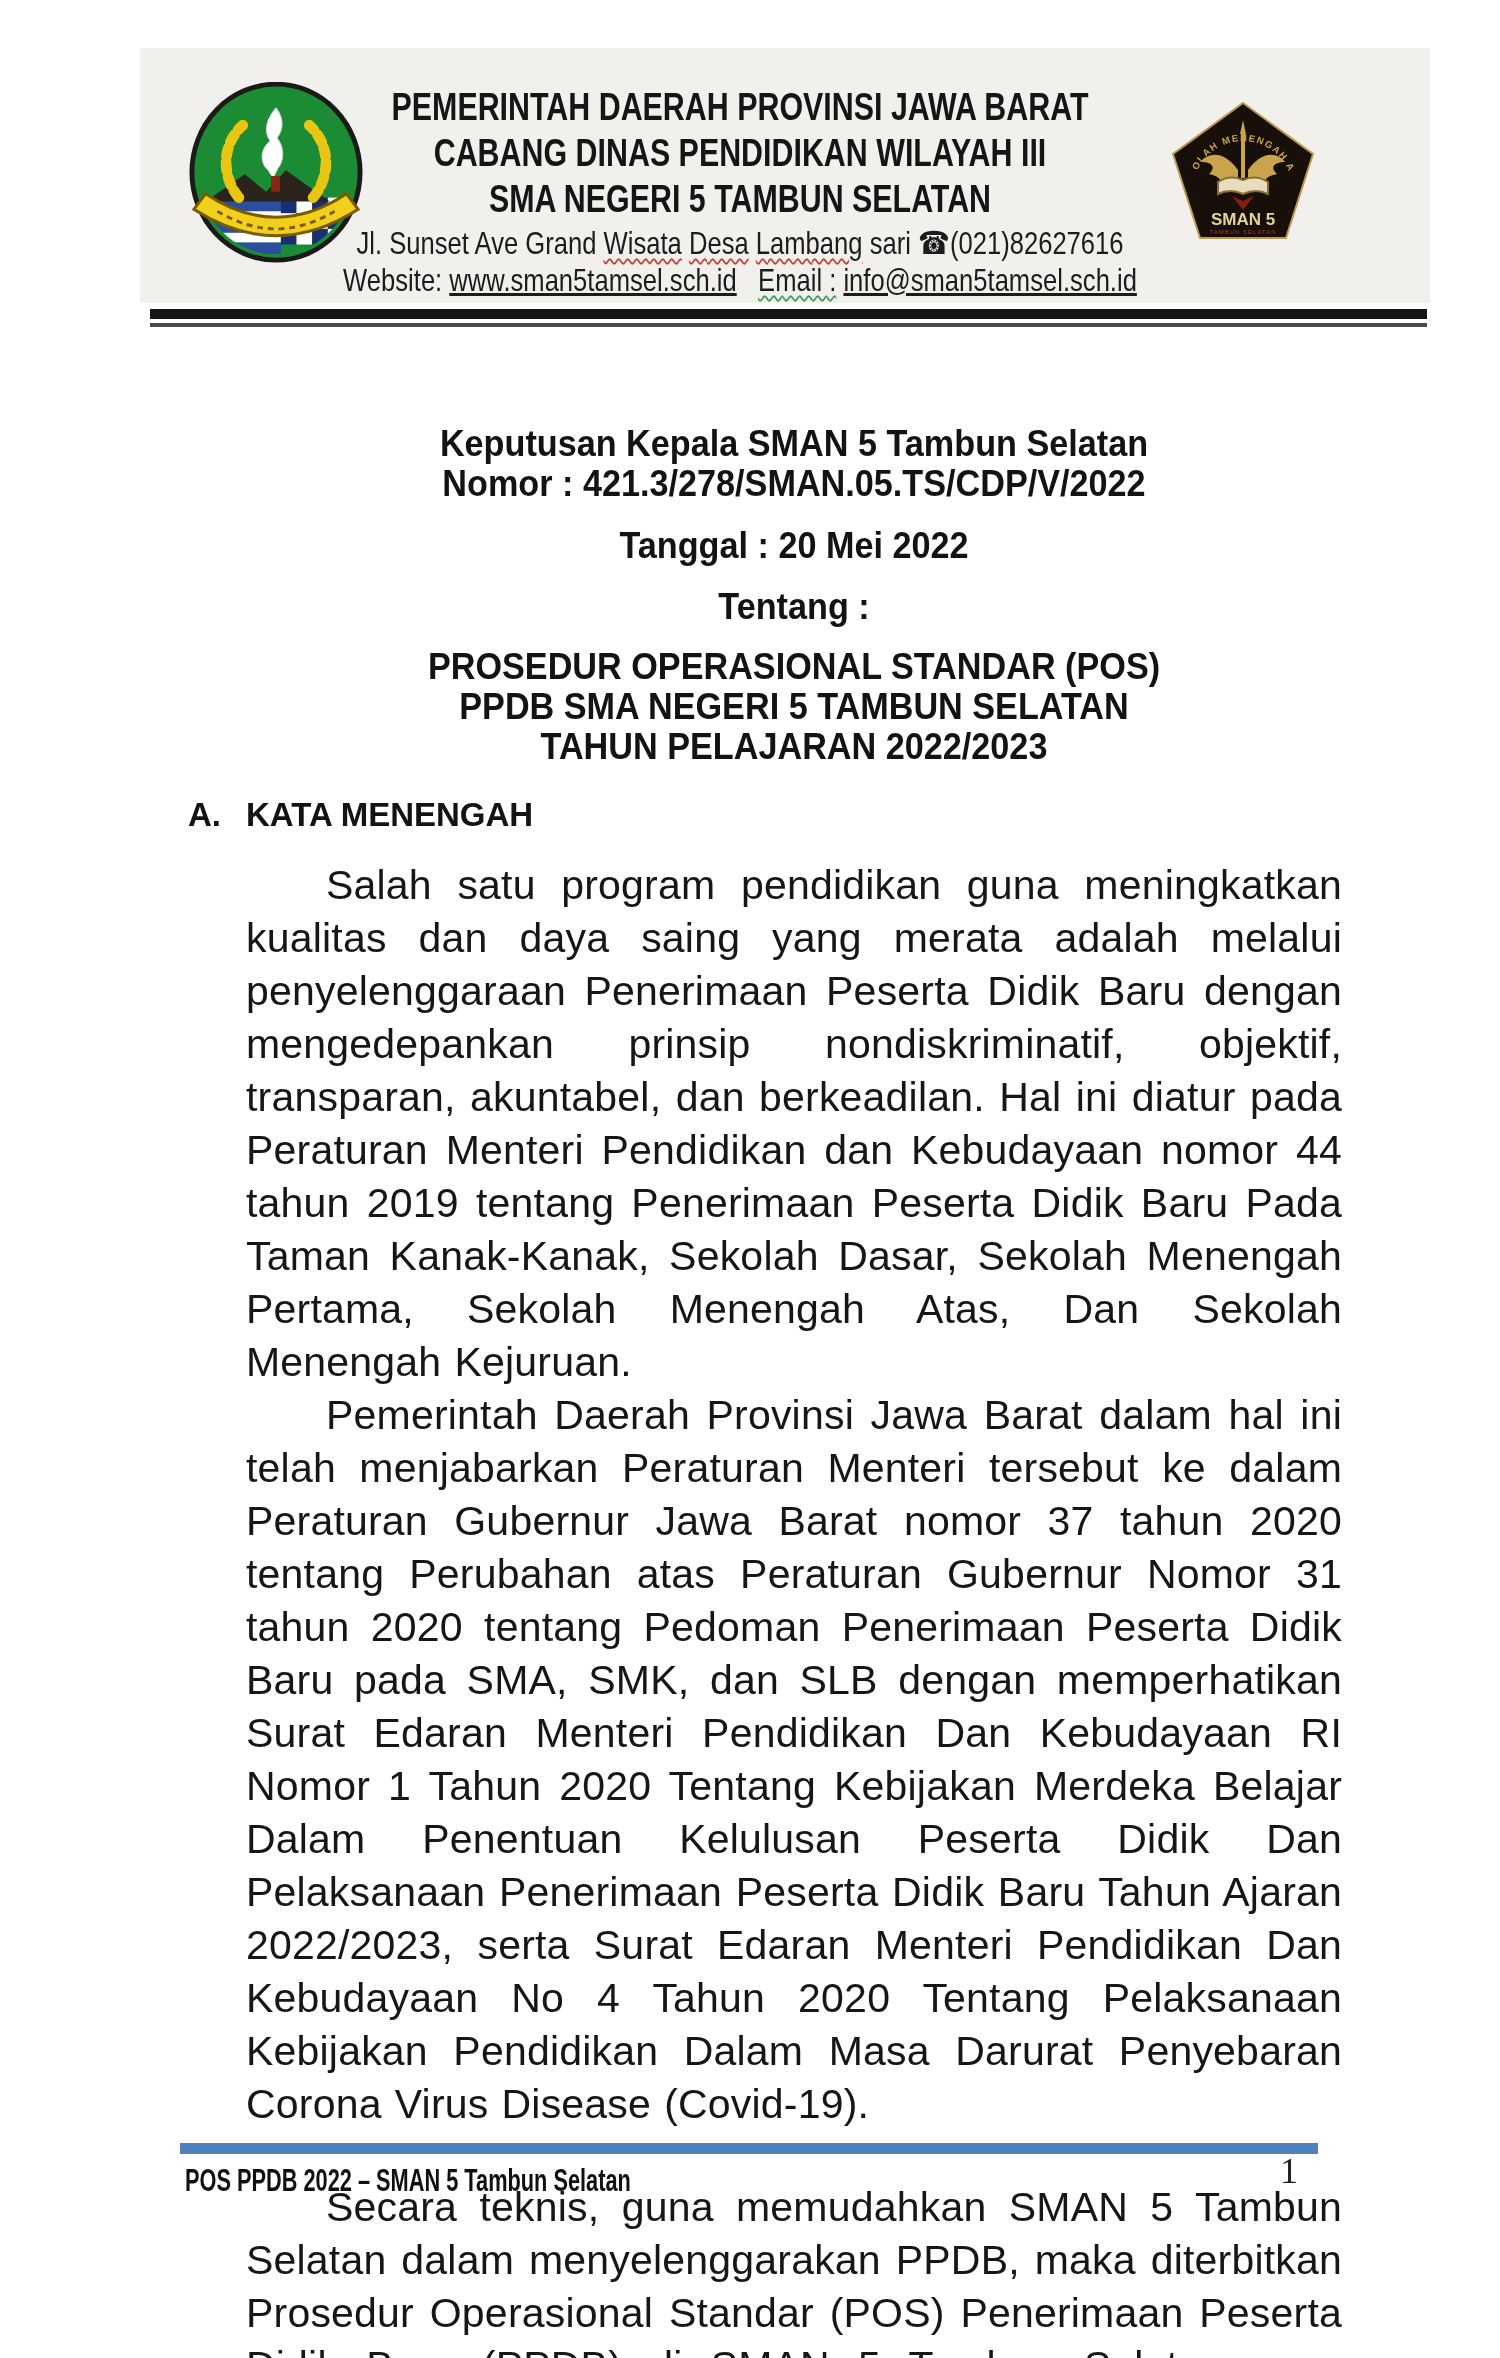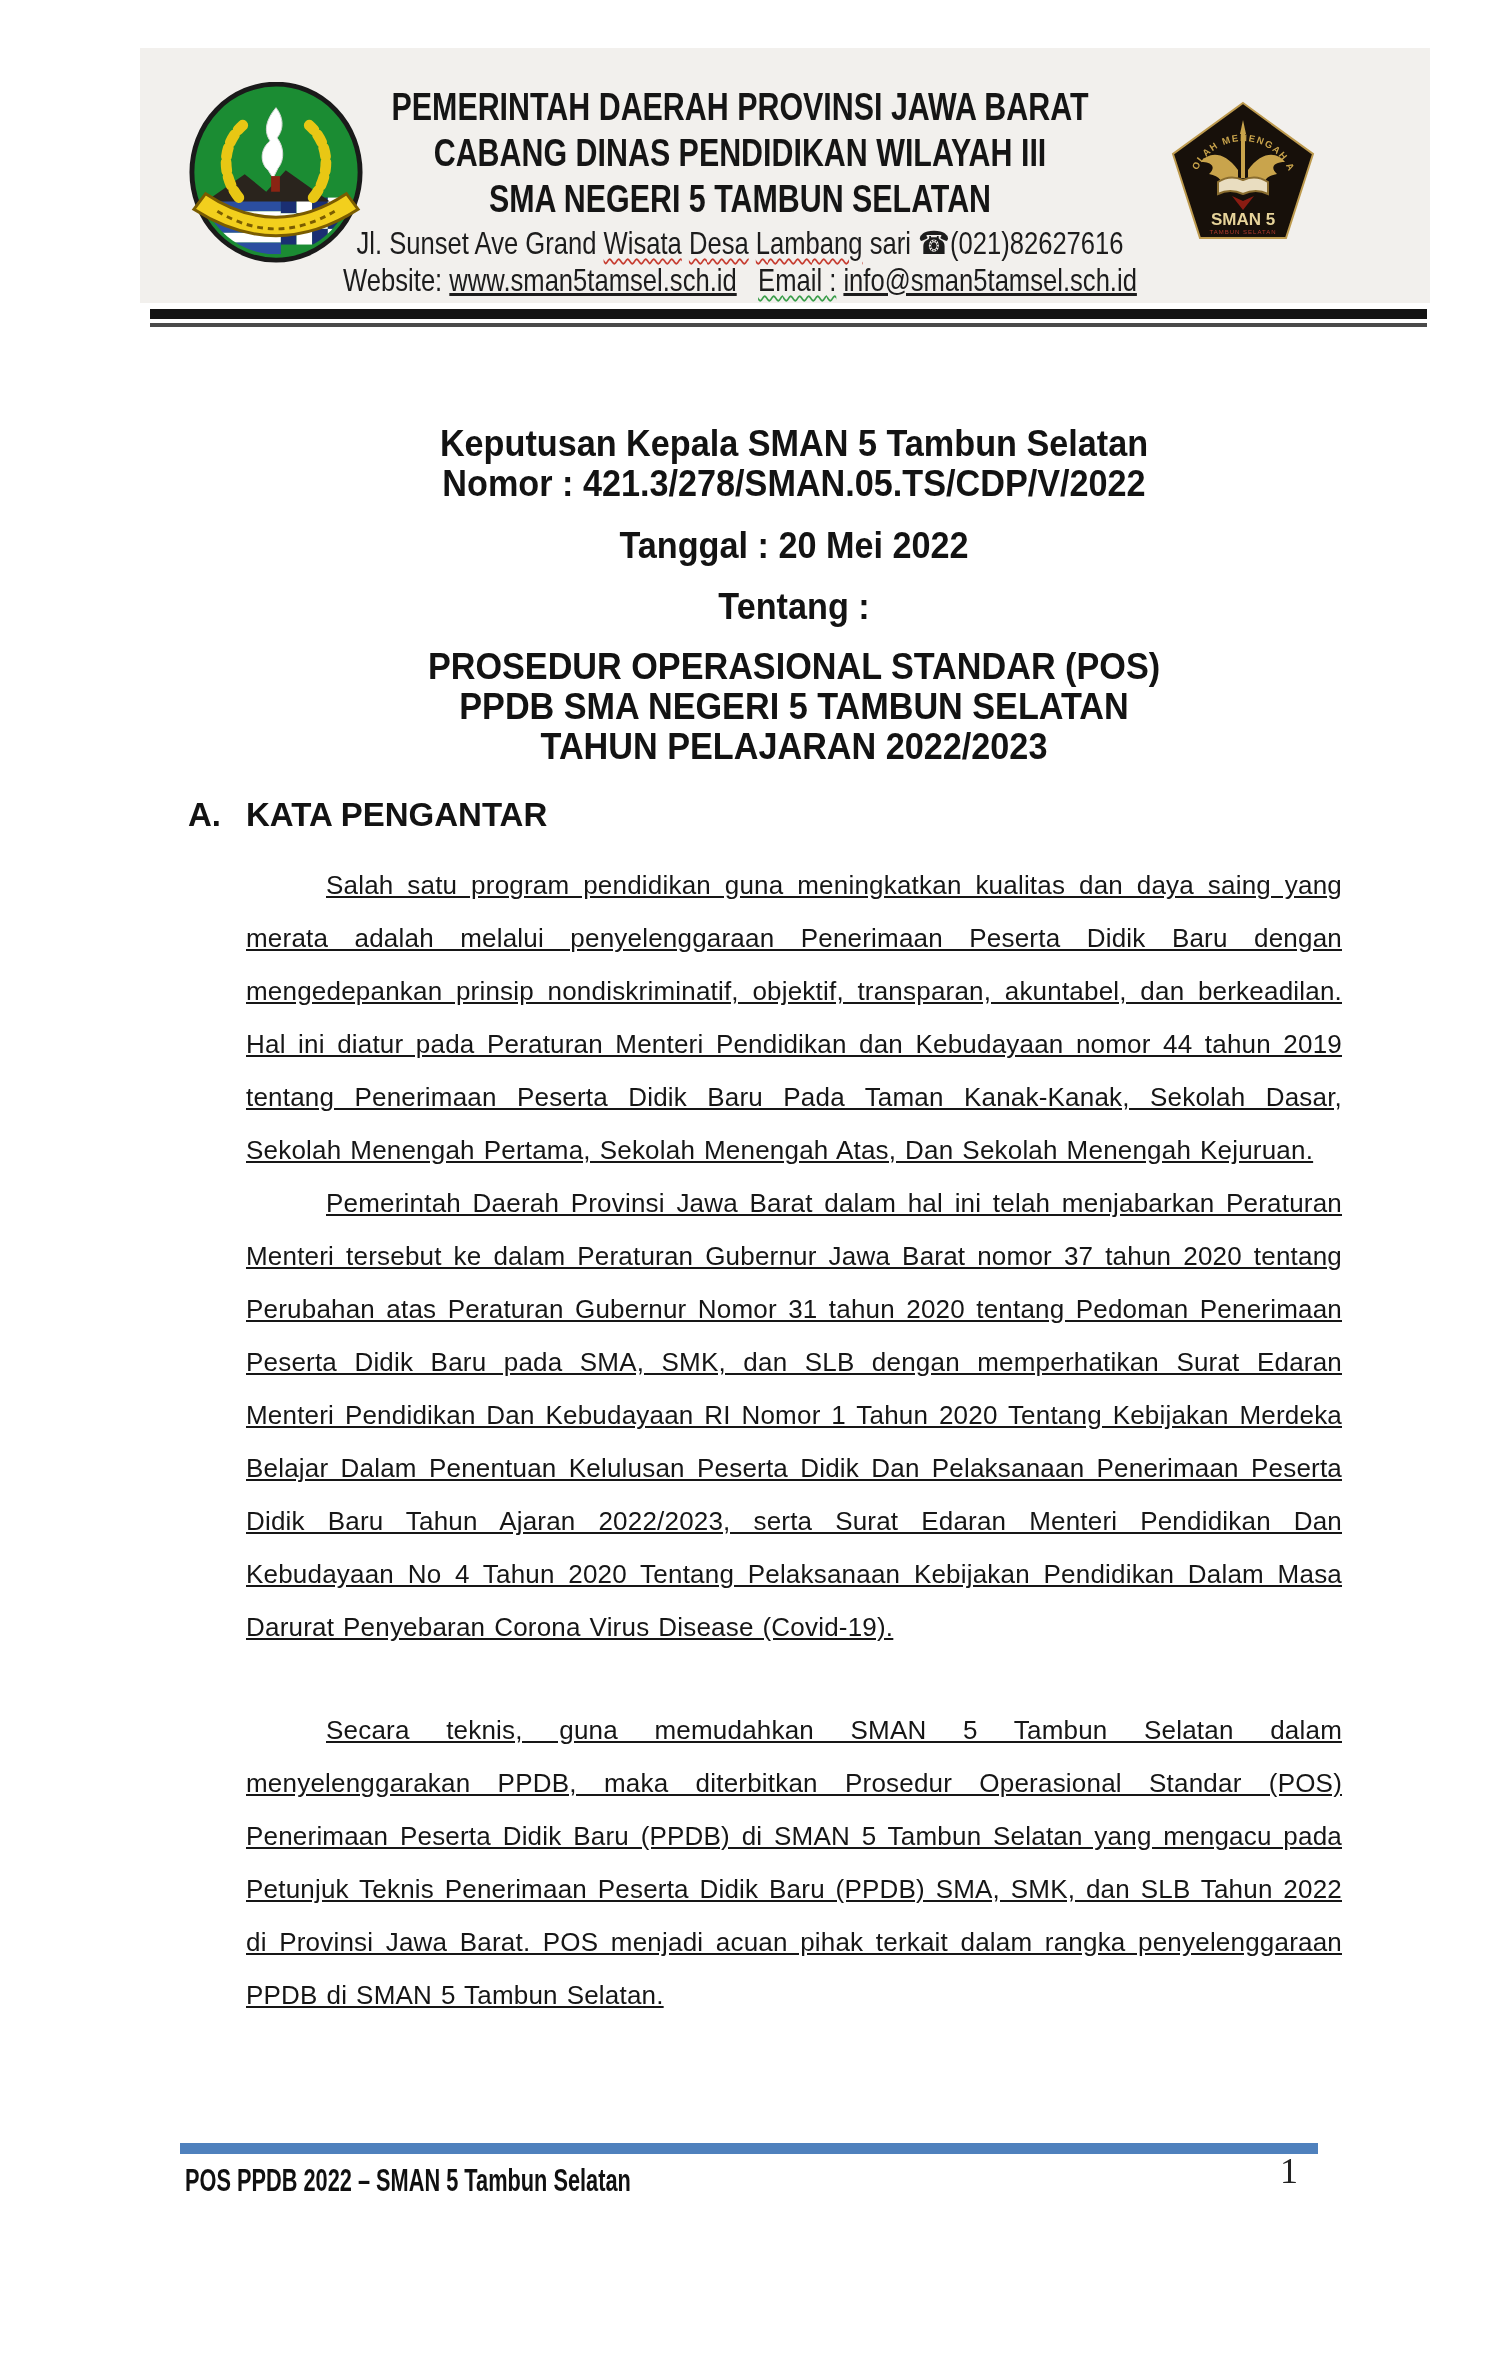--- a/index.html
+++ b/index.html
@@ -34,22 +34,22 @@
   .dec { text-align:center; font-weight:bold; font-size:36px; line-height:40px; color:#131313;
          transform:scaleX(0.95); transform-origin:50% 0; }
   .dec .gap22 { margin-top:22px; }
   .dec .gap21 { margin-top:21px; }
   .dec .gap20 { margin-top:20px; }
 
   .sec-head { position:relative; margin-top:28px; font-weight:bold; font-size:33px; line-height:40px; color:#131313; }
   .sec-label { position:absolute; left:-58px; top:0; }
 
   .body-par {
-    margin:0; text-align:justify; font-size:26px; line-height:53px; color:#161616;
-    letter-spacing:0.2px; word-spacing:1.5px; text-indent:80px;text-decoration:underline;
+    margin:0; text-align:justify; font-size:41px; line-height:53px; color:#161616;
+    letter-spacing:0.2px; word-spacing:1.5px; text-indent:80px;
   }
   .body-par.first { margin-top:24px; }
   .body-par.gap   { margin-top:50px; }
 
   
   .footer-bar { position:absolute; left:180px; top:2143px; width:1138px; height:11px; background:#4f81bd; }
   .footer-text {
     position:absolute; left:185px; top:2162px; font-weight:bold; font-size:32px; color:#101010;
     transform:scaleX(0.68); transform-origin:0 0; white-space:nowrap;
   }
@@ -153,21 +153,21 @@
       <div>Nomor : 421.3/278/SMAN.05.TS/CDP/V/2022</div>
       <div class="gap22">Tanggal : 20 Mei 2022</div>
       <div class="gap21">Tentang :</div>
       <div class="gap20">PROSEDUR OPERASIONAL STANDAR (POS)</div>
       <div>PPDB SMA NEGERI 5 TAMBUN SELATAN</div>
       <div>TAHUN PELAJARAN 2022/2023</div>
     </div>
 
     <div class="sec-head">
       <span class="sec-label">A.</span>
-      <span>KATA PENGANTAR</span>
+      <span>KATA MENENGAH</span>
     </div>
 
     <p class="body-par first">Salah satu program pendidikan guna meningkatkan kualitas dan daya saing yang merata adalah melalui penyelenggaraan Penerimaan Peserta Didik Baru dengan mengedepankan prinsip nondiskriminatif, objektif, transparan, akuntabel, dan berkeadilan. Hal ini diatur pada Peraturan Menteri Pendidikan dan Kebudayaan nomor 44 tahun 2019 tentang Penerimaan Peserta Didik Baru Pada Taman Kanak-Kanak, Sekolah Dasar, Sekolah Menengah Pertama, Sekolah Menengah Atas, Dan Sekolah Menengah Kejuruan.</p>
     <p class="body-par">Pemerintah Daerah Provinsi Jawa Barat dalam hal ini telah menjabarkan Peraturan Menteri tersebut ke dalam Peraturan Gubernur Jawa Barat nomor 37 tahun 2020 tentang Perubahan atas Peraturan Gubernur Nomor 31 tahun 2020 tentang Pedoman Penerimaan Peserta Didik Baru pada SMA, SMK, dan SLB dengan memperhatikan Surat Edaran Menteri Pendidikan Dan Kebudayaan RI Nomor 1 Tahun 2020 Tentang Kebijakan Merdeka Belajar Dalam Penentuan Kelulusan Peserta Didik Dan Pelaksanaan Penerimaan Peserta Didik Baru Tahun Ajaran 2022/2023, serta Surat Edaran Menteri Pendidikan Dan Kebudayaan No 4 Tahun 2020 Tentang Pelaksanaan Kebijakan Pendidikan Dalam Masa Darurat Penyebaran Corona Virus Disease (Covid-19).</p>
     <p class="body-par gap">Secara teknis, guna memudahkan SMAN 5 Tambun Selatan dalam menyelenggarakan PPDB, maka diterbitkan Prosedur Operasional Standar (POS) Penerimaan Peserta Didik Baru (PPDB) di SMAN 5 Tambun Selatan yang mengacu pada Petunjuk Teknis Penerimaan Peserta Didik Baru (PPDB) SMA, SMK, dan SLB Tahun 2022 di Provinsi Jawa Barat. POS menjadi acuan pihak terkait dalam rangka penyelenggaraan PPDB di SMAN 5 Tambun Selatan.</p>
   </div>
 
   <div class="footer-bar"></div>
   <div class="footer-text">POS PPDB 2022 – SMAN 5 Tambun Selatan</div>
   <div class="page-num">1</div>

